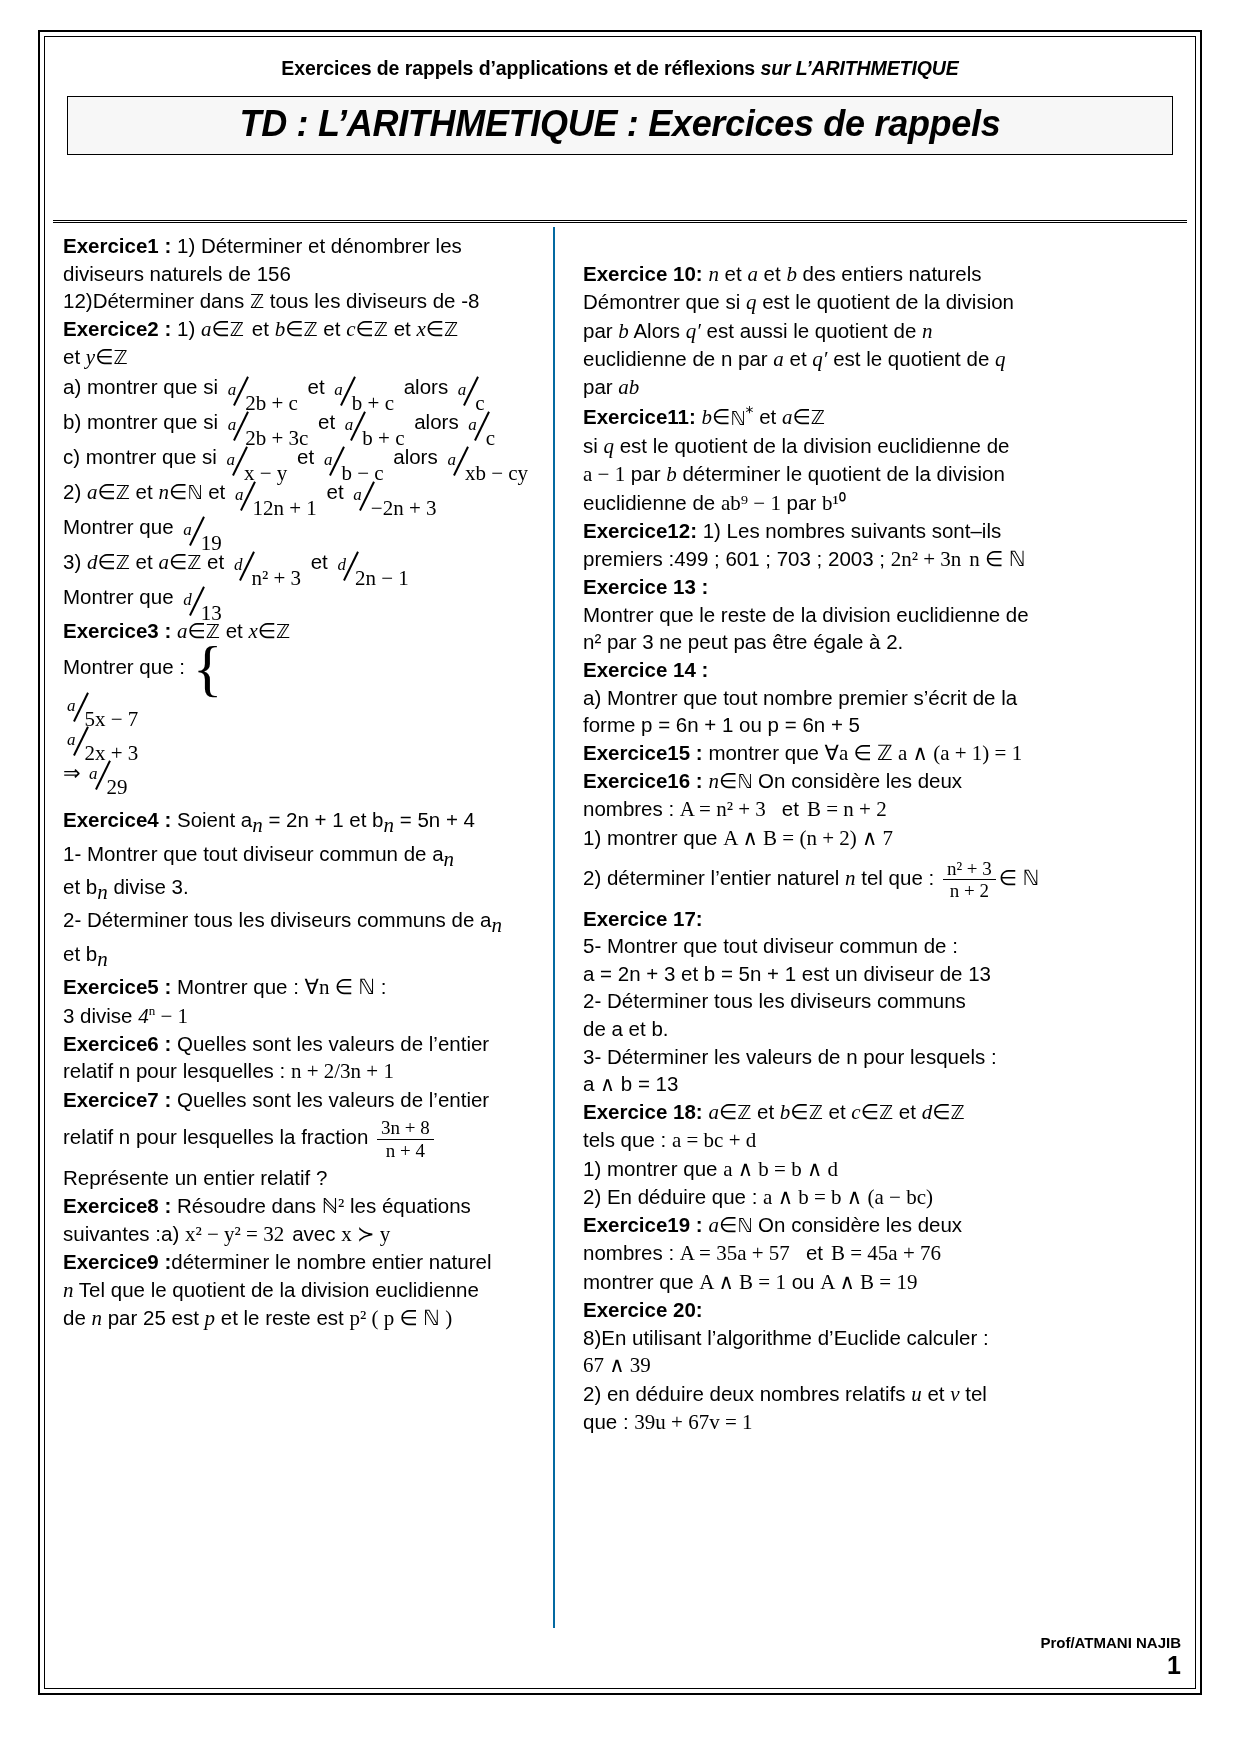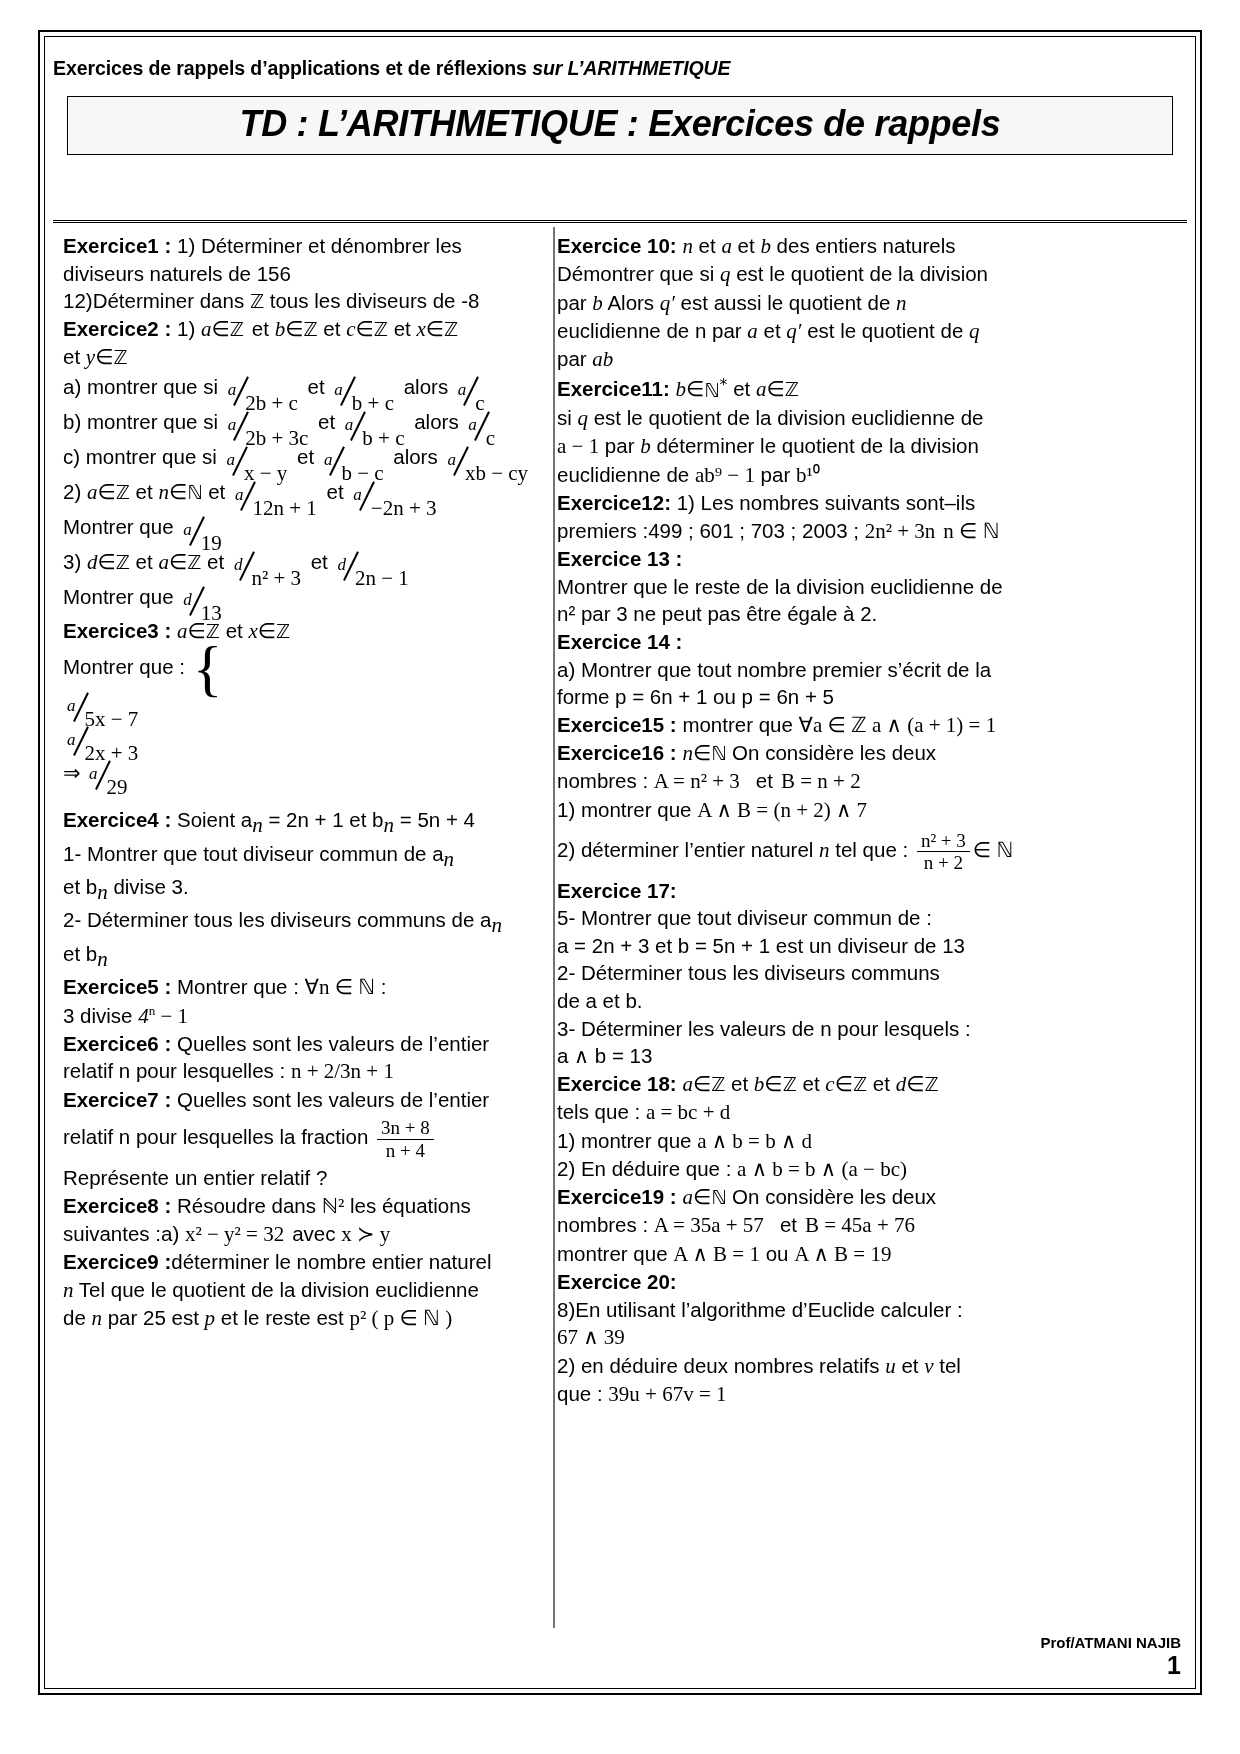--- a/index.html
+++ b/index.html
@@ -35,20 +35,21 @@
   .header {
     position: absolute;
     left: 8px; top: 6px; right: 8px;
     height: 180px;
     border-bottom: 3px double #000;
     box-sizing: border-box;
   }
   .hdr-line1 {
     font-size: 19.5px;
     font-weight: bold;
+    text-align: center;
     padding-top: 14px;
     letter-spacing: -0.1px;
   }
   .hdr-line1 .ital { font-style: italic; }
   .hdr-line2 {
     margin-top: 14px;
     font-size: 20px;
     display: flex;
     justify-content: space-between;
     padding: 0 18px 0 22px;
@@ -75,25 +76,26 @@
     right: 8px;
     bottom: 60px;
     display: flex;
   }
   .col {
     box-sizing: border-box;
     padding: 6px 8px 0 10px;
   }
   .col-left {
     width: 502px;
-    border-right: 2px solid #737373;
+    border-right: 2px solid #0369a1;
   }
   .col-right {
     flex: 1;
-    padding-left: 2px;
+    padding-left: 28px;
+    margin-top: 28px;
   }
   
   .ln {
     font-size: 20.5px;
     line-height: 1.30;
     margin: 0 0 1px 0;
     white-space: nowrap;
   }
   b.ex { font-weight: bold; }
   .mi {

